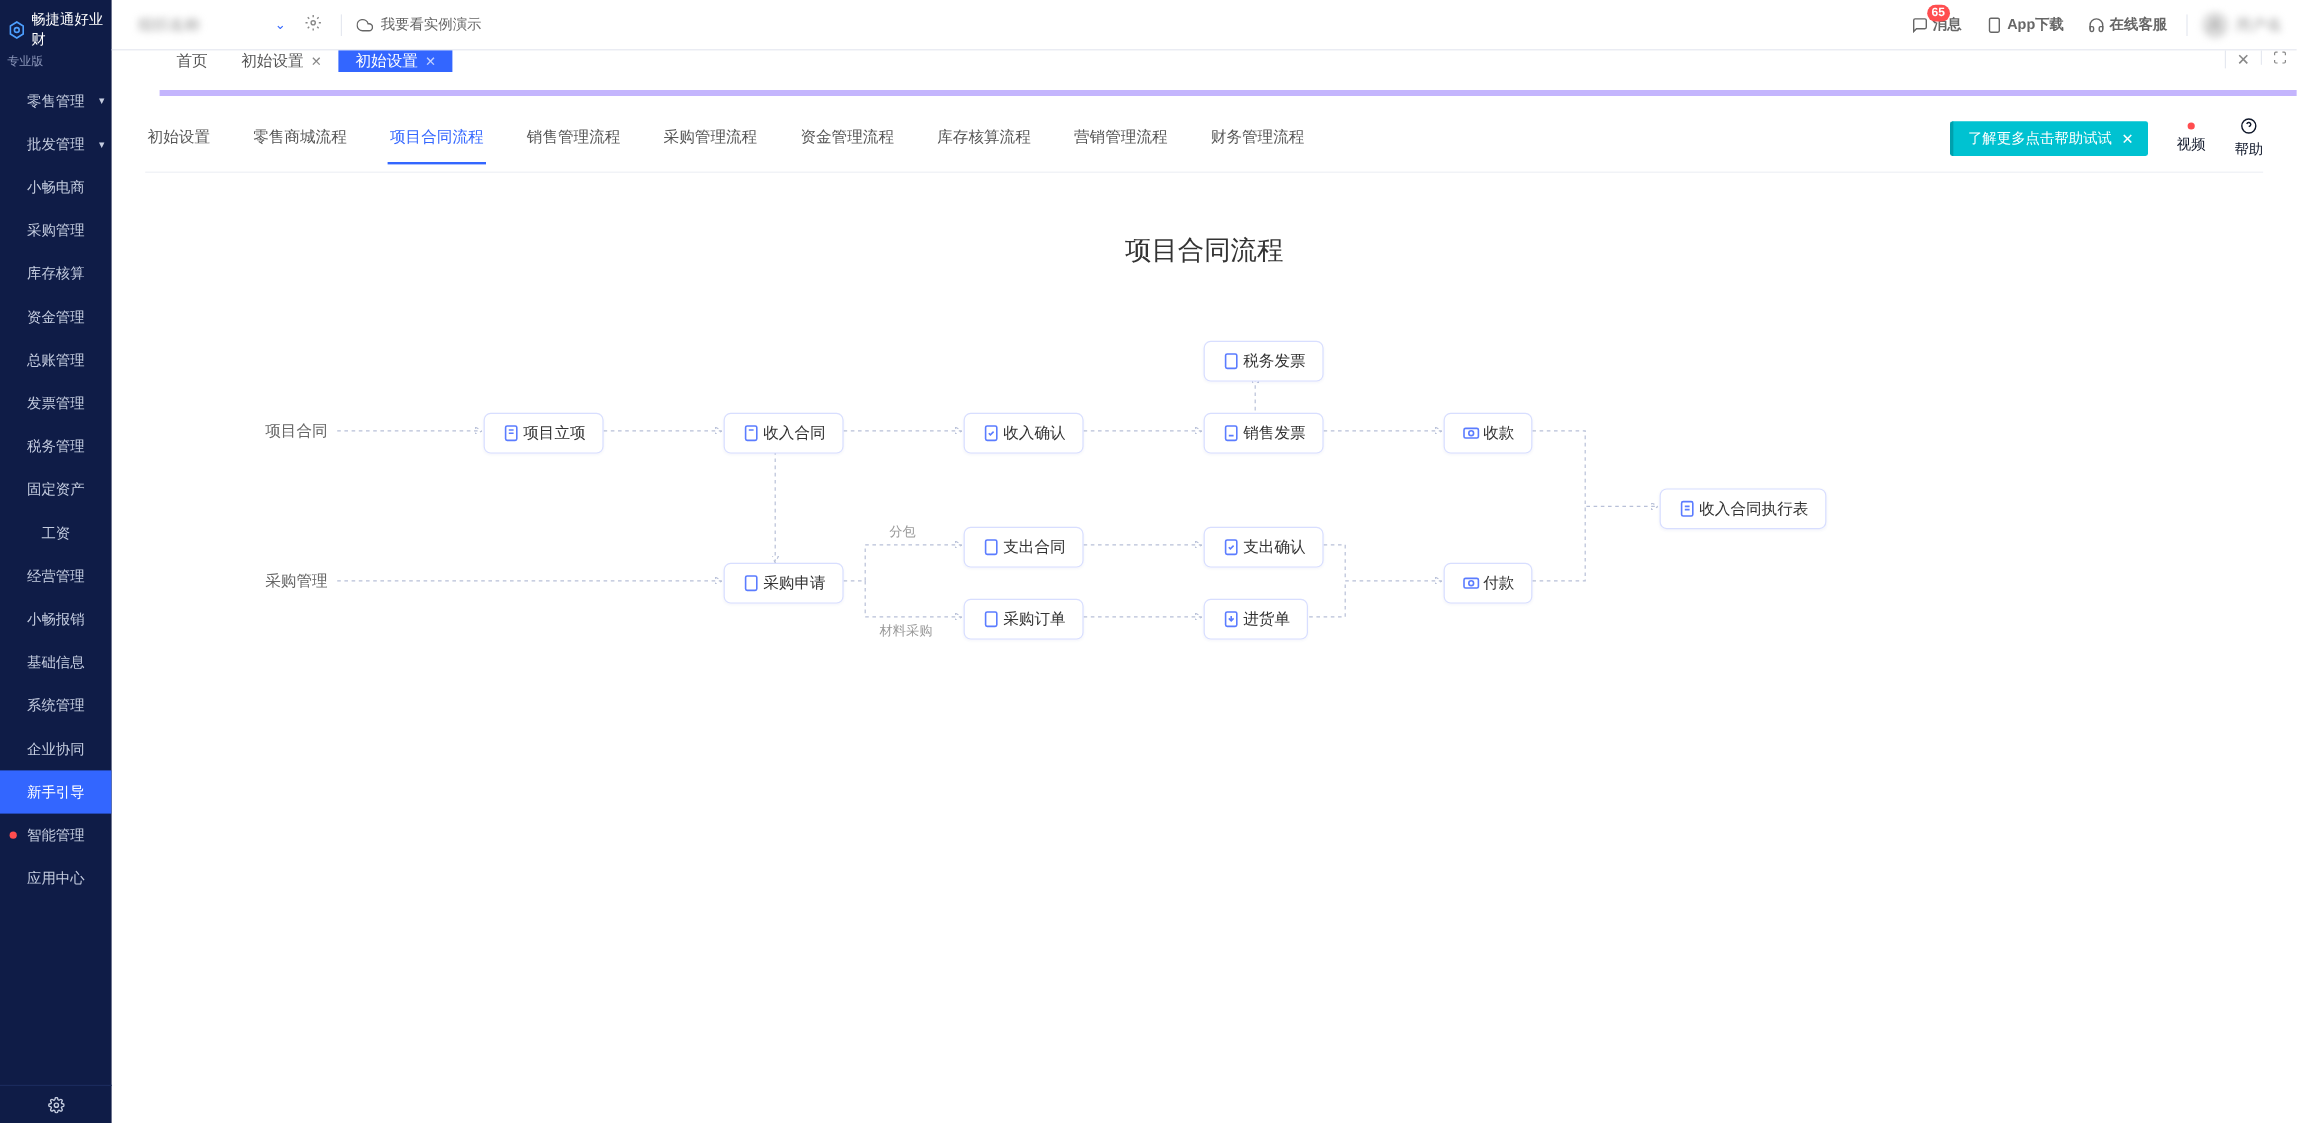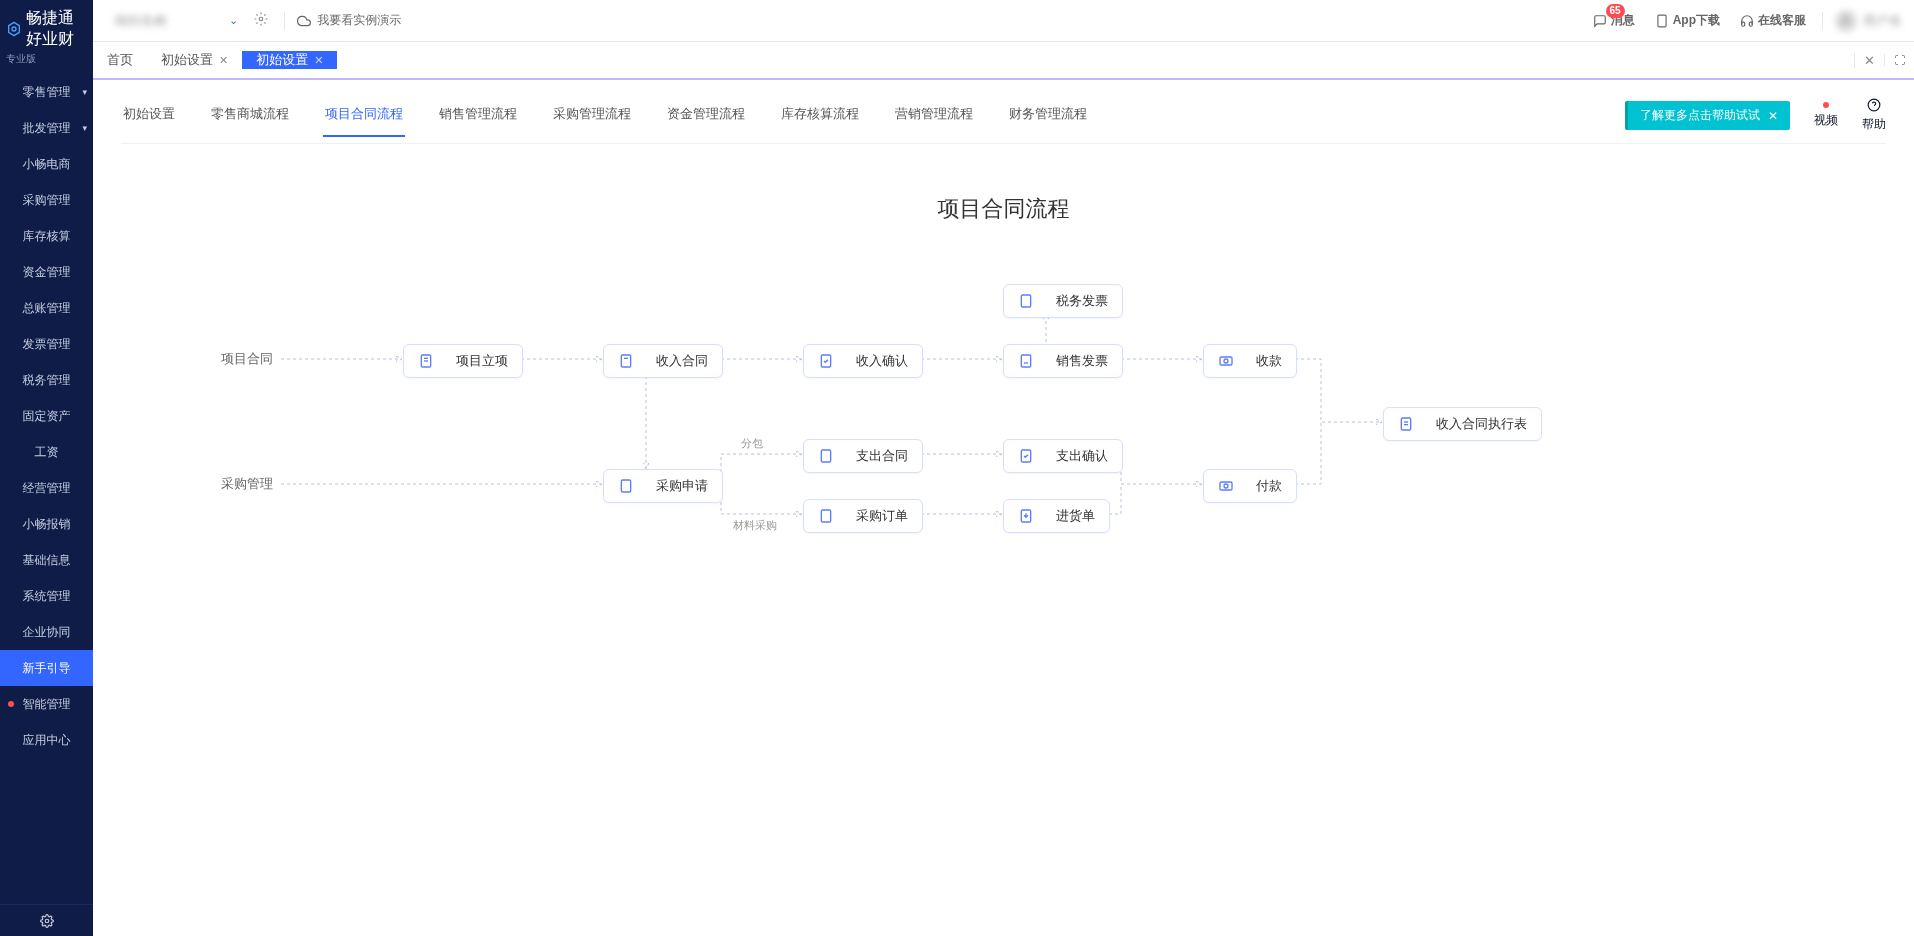--- a/index.html
+++ b/index.html
@@ -2,21 +2,21 @@
 <html><head>
 <meta charset="utf-8">
 <style>
 * { margin: 0; padding: 0; box-sizing: border-box; }
 body { font-family: "Microsoft YaHei", -apple-system, sans-serif; font-size: 13px; color: #333; background: #fff; overflow: hidden; }
 .app { display: flex; height: 100vh; width: 100vw; }
 
 
 .sidebar { width: 93px; background: #0f1c47; color: #c5cde0; display: flex; flex-direction: column; flex-shrink: 0; }
 .logo-area { padding: 8px 6px; }
-.logo-row { display: flex; align-items: center; gap: 4px; color: #fff; font-size: 16px; }
+.logo-row { display: flex; align-items: center; gap: 4px; color: #fff; font-size: 12px; }
 .logo-icon { width: 16px; height: 16px; display: inline-flex; align-items: center; justify-content: center; }
 .logo-sub { font-size: 10px; color: #8a95b8; margin-top: 2px; }
 .nav { flex: 1; overflow-y: auto; }
 .nav-item { height: 36px; display: flex; align-items: center; justify-content: center; gap: 4px; font-size: 12px; cursor: pointer; position: relative; }
 .nav-item.active { background: #3366ff; color: #fff; }
 .nav-item .caret { font-size: 9px; position: absolute; right: 6px; }
 .nav-item .dot { width: 6px; height: 6px; background: #ff4d4f; border-radius: 50%; position: absolute; left: 8px; }
 .sidebar-footer { height: 32px; display: flex; align-items: center; justify-content: center; border-top: 1px solid #1a2a5c; cursor: pointer; }
 
 
@@ -29,21 +29,21 @@
 .gear-btn { color: #888; cursor: pointer; padding: 4px; }
 .divider-v { width: 1px; height: 18px; background: #e5e8f0; }
 .demo-link { display: flex; align-items: center; gap: 6px; color: #666; font-size: 12px; cursor: pointer; }
 .topbar-spacer { flex: 1; }
 .top-action { display: flex; align-items: center; gap: 4px; color: #666; font-size: 12px; cursor: pointer; position: relative; padding: 4px; font-weight: bold; }
 .badge { position: absolute; top: -4px; right: 14px; background: #ff4d4f; color: #fff; font-size: 10px; padding: 0 4px; border-radius: 8px; line-height: 14px; }
 .avatar-area { display: flex; align-items: center; gap: 6px; color: #999; filter: blur(3px); }
 .avatar-circle { width: 22px; height: 22px; border-radius: 50%; background: #ddd; display: flex; align-items: center; justify-content: center; }
 
 
-.tabs-row { height: 38px; border-bottom: 2px solid #c4b5fd; display: flex; align-items: center; }
+.tabs-row { height: 38px; border-bottom: 5px solid #c4b5fd; display: flex; align-items: flex-start; margin-left: 40px; }
 .tab { padding: 0 14px; display: flex; align-items: center; gap: 6px; font-size: 13px; cursor: pointer; color: #555; }
 .tab.active { background: #3366ff; color: #fff; }
 .tab-close { font-size: 11px; opacity: 0.7; }
 .tabs-spacer { flex: 1; }
 .tab-ctrl { width: 30px; display: flex; align-items: center; justify-content: center; border-left: 1px solid #e5e8f0; cursor: pointer; color: #888; }
 
 
 .content { flex: 1; padding: 18px 28px; position: relative; overflow: auto; }
 .subtabs { display: flex; align-items: center; gap: 32px; border-bottom: 1px solid #eef0f5; position: relative; }
 .subtab { padding: 0 2px 12px; cursor: pointer; color: #555; font-size: 13px; }
@@ -51,21 +51,21 @@
 .subtab-right { margin-left: auto; display: flex; align-items: center; gap: 24px; padding-bottom: 10px; }
 .help-tip { background: #00c2d1; color: #fff; padding: 6px 12px; border-radius: 2px; display: flex; align-items: center; gap: 8px; font-size: 12px; border-left: 3px solid #00a0ad; }
 .help-tip-close { cursor: pointer; }
 .mini-link { display: flex; align-items: center; gap: 4px; color: #0f172a; font-size: 12px; cursor: pointer; flex-direction: column; }
 .mini-link .rec-dot { width: 6px; height: 6px; background: #ff4d4f; border-radius: 50%; }
 
 
 .flow-title { text-align: center; font-size: 22px; color: #333; margin-top: 50px; font-weight: 400; }
 .flow-canvas { position: relative; height: 400px; margin-top: 40px; }
 .flow-label { position: absolute; font-size: 13px; color: #666; }
-.flow-node { position: absolute; background: #fff; border: 1px solid #d8deff; border-radius: 6px; padding: 7px 14px; display: flex; align-items: center; gap: 22px; font-size: 13px; color: #333; cursor: pointer; box-shadow: 0 1px 2px rgba(60,80,180,0.05); }
+.flow-node { position: absolute; background: #fff; border: 1px solid #d8deff; border-radius: 6px; padding: 7px 14px; display: flex; align-items: center; gap: 2px; font-size: 13px; color: #333; cursor: pointer; box-shadow: 0 1px 2px rgba(60,80,180,0.05); }
 .node-ico { width: 16px; height: 16px; color: #5b7cff; }
 .flow-small-label { position: absolute; font-size: 11px; color: #999; }
 
 svg.connector { position: absolute; top: 0; left: 0; pointer-events: none; }
 svg.connector line, svg.connector path { stroke: #b8c0d8; stroke-width: 1; stroke-dasharray: 3,3; fill: none; }
 .arrow-head { fill: #b8c0d8; }
 
 .ico { display: inline-flex; width: 14px; height: 14px; }
 </style>
 </head>

